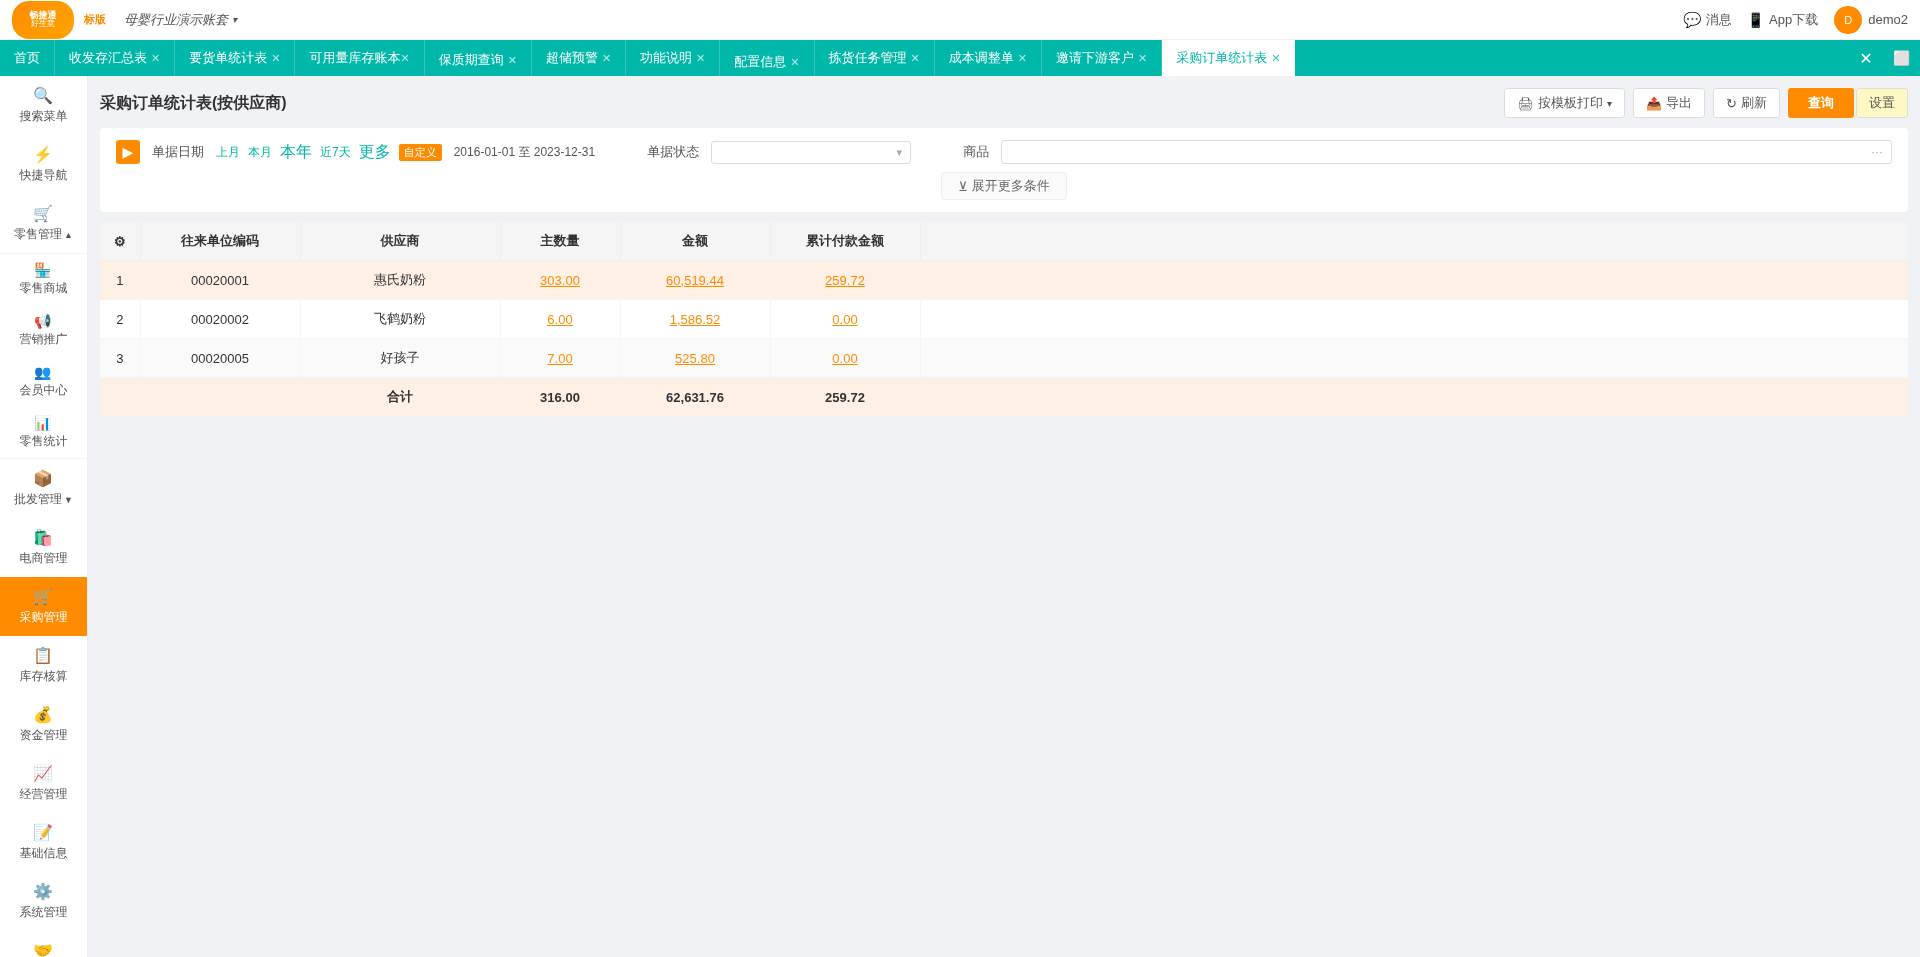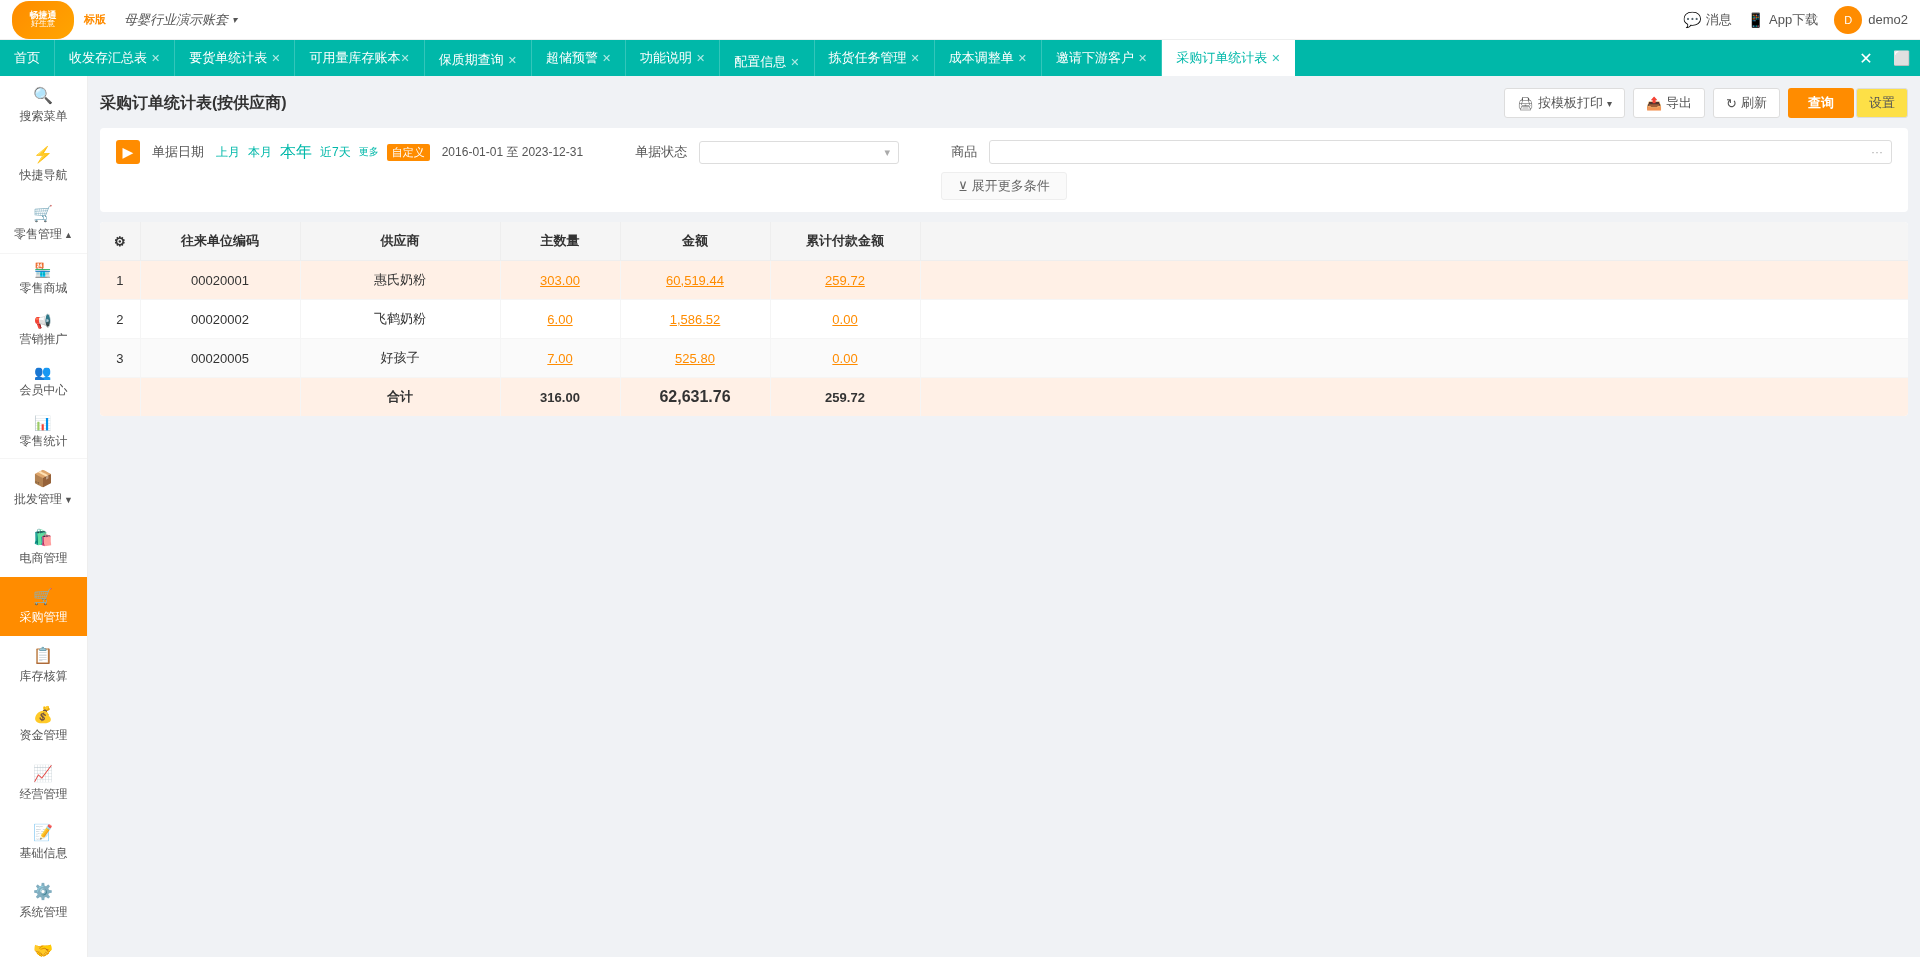--- a/index.html
+++ b/index.html
@@ -180,35 +180,35 @@
         <button style="background:#fff;border:1px solid #ddd;padding:5px 12px;border-radius:3px;cursor:pointer;font-size:13px;display:flex;align-items:center;gap:4px;color:#555;">
           <span>📤</span>
           <span>导出</span>
         </button>
         <button style="background:#fff;border:1px solid #ddd;padding:5px 12px;border-radius:3px;cursor:pointer;font-size:13px;display:flex;align-items:center;gap:4px;color:#555;">
           <span>↻</span>
           <span>刷新</span>
         </button>
         <div style="display:flex;flex-direction:row;gap:2px;">
           <button style="background:#ff8c00;color:#fff;border:none;padding:6px 20px;border-radius:3px;cursor:pointer;font-size:13px;font-weight:bold;">查询</button>
-          <button style="background:#fde047;border:1px solid #ddd;padding:4px 12px;border-radius:3px;cursor:pointer;font-size:13px;color:#555;text-align:center;">设置</button>
+          <button style="background:#fef9c3;border:1px solid #ddd;padding:4px 12px;border-radius:3px;cursor:pointer;font-size:13px;color:#555;text-align:center;">设置</button>
         </div>
       </div>
     </div>
 
     <div style="background:#fff;border-radius:4px;padding:12px 16px;margin-bottom:10px;">
       <div style="display:flex;align-items:center;gap:12px;margin-bottom:8px;">
         <button style="width:24px;height:24px;background:#ff8c00;color:#fff;border:none;border-radius:3px;cursor:pointer;font-size:14px;display:flex;align-items:center;justify-content:center;flex-shrink:0;">▶</button>
         <span style="font-size:13px;color:#555;white-space:nowrap;">单据日期</span>
         <div style="display:flex;gap:8px;align-items:center;">
           <span style="font-size:12px;color:#00b8a9;cursor:pointer;">上月</span>
           <span style="font-size:12px;color:#00b8a9;cursor:pointer;">本月</span>
           <span style="font-size:16px;color:#00b8a9;cursor:pointer;">本年</span>
           <span style="font-size:12px;color:#00b8a9;cursor:pointer;">近7天</span>
-          <span style="font-size:10px;color:#00b8a9;cursor:pointer;">更多</span>
+          <span style="font-size:16px;color:#00b8a9;cursor:pointer;">更多</span>
           <span style="background:#ff8c00;color:#fff;font-size:11px;padding:1px 5px;border-radius:2px;">自定义</span>
         </div>
         <span style="font-size:12px;color:#555;">2016-01-01 至 2023-12-31</span>
         <span style="font-size:13px;color:#555;margin-left:40px;white-space:nowrap;">单据状态</span>
         <div style="border:1px solid #ddd;border-radius:3px;padding:4px 8px;font-size:13px;min-width:200px;display:flex;align-items:center;justify-content:space-between;cursor:pointer;background:#fff;">
           <span></span>
           <span style="color:#aaa;font-size:11px;">▾</span>
         </div>
         <span style="font-size:13px;color:#555;margin-left:40px;white-space:nowrap;">商品</span>
         <div style="border:1px solid #ddd;border-radius:3px;padding:4px 8px;font-size:13px;min-width:200px;display:flex;align-items:center;justify-content:space-between;cursor:pointer;background:#fff;flex:1;">
@@ -278,21 +278,21 @@
             <td style="padding:10px 12px;text-align:center;font-size:13px;color:#ff8c00;text-decoration:underline;cursor:pointer;border-bottom:1px solid #f5f5f5;border-right:1px solid #f5f5f5;">0.00</td>
             <td style="padding:10px 12px;border-bottom:1px solid #f5f5f5;"></td>
           </tr>
         </tbody>
         <tfoot>
           <tr style="background:#fff0e6;">
             <td style="padding:10px 12px;border-right:1px solid #f5f5f5;"></td>
             <td style="padding:10px 12px;border-right:1px solid #f5f5f5;"></td>
             <td style="padding:10px 12px;text-align:center;font-size:13px;font-weight:bold;color:#333;border-right:1px solid #f5f5f5;">合计</td>
             <td style="padding:10px 12px;text-align:center;font-size:13px;font-weight:bold;color:#333;border-right:1px solid #f5f5f5;">316.00</td>
-            <td style="padding:10px 12px;text-align:center;font-size:16px;font-weight:bold;color:#333;border-right:1px solid #f5f5f5;margin-left:16px;">62,631.76</td>
+            <td style="padding:10px 12px;text-align:center;font-size:13px;font-weight:bold;color:#333;border-right:1px solid #f5f5f5;margin-left:16px;">62,631.76</td>
             <td style="padding:10px 12px;text-align:center;font-size:13px;font-weight:bold;color:#333;border-right:1px solid #f5f5f5;">259.72</td>
             <td style="padding:10px 12px;"></td>
           </tr>
         </tfoot>
       </table>
     </div>
 
   </div>
 </div>
 

